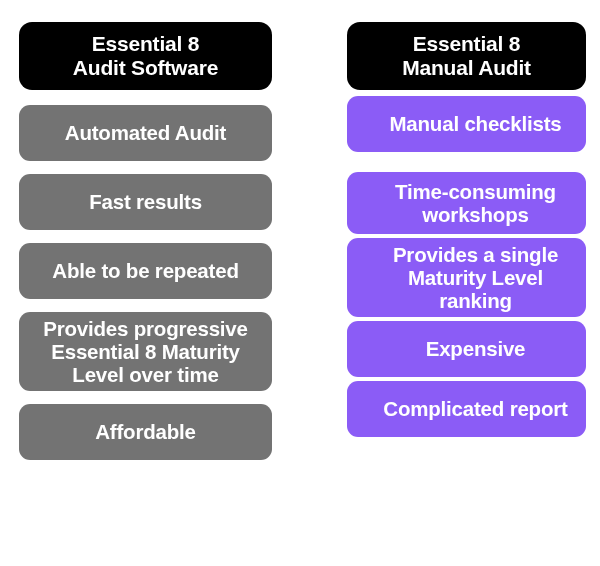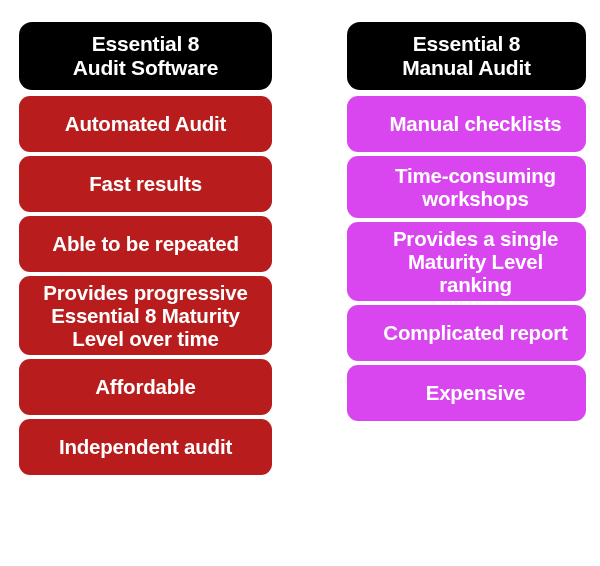--- a/index.html
+++ b/index.html
@@ -54,31 +54,32 @@
     margin-bottom: 0;
   }
   .header-cell {
     background: #000000;
     font-size: 21px;
     height: 68px;
     border-radius: 13px;
     margin-bottom: 6px;
   }
   .col-left .body-cell {
-    background: #b91c1c;
+    background: #737373;
+    margin-top: 9px;
   }
   .col-right .body-cell {
-    background: #d946ef;
+    background: #8b5cf6;
     padding-left: 24px;
   }
   .body-cell {
     font-size: 20.5px;
   }
   .lines-1 { height: 56px; }
-  .lines-2 { height: 62px; }
+  .lines-2 { height: 62px; margin-top: 16px; }
   .lines-3 { height: 79px; }
 
   .cell-text {
     display: block;
     white-space: pre-line;
   }
 </style>
 </head>
 <body>
 
@@ -99,43 +100,40 @@
       <span class="cell-text">Able to be repeated</span>
     </div>
     <div class="cell body-cell lines-3">
       <span class="cell-text">Provides progressive
 Essential 8 Maturity
 Level over time</span>
     </div>
     <div class="cell body-cell lines-1">
       <span class="cell-text">Affordable</span>
     </div>
-    <div class="cell body-cell lines-1">
-      <span class="cell-text">Independent audit</span>
-    </div>
   </div>
 
   <div class="column right col-right">
     <div class="cell header-cell">
       <span class="cell-text">Essential 8
 Manual Audit</span>
     </div>
     <div class="cell body-cell lines-1">
       <span class="cell-text">Manual checklists</span>
     </div>
     <div class="cell body-cell lines-2">
       <span class="cell-text">Time-consuming
 workshops</span>
     </div>
     <div class="cell body-cell lines-3">
       <span class="cell-text">Provides a single
 Maturity Level
 ranking</span>
     </div>
     <div class="cell body-cell lines-1">
-      <span class="cell-text">Complicated report</span>
+      <span class="cell-text">Expensive</span>
     </div>
     <div class="cell body-cell lines-1">
-      <span class="cell-text">Expensive</span>
+      <span class="cell-text">Complicated report</span>
     </div>
   </div>
 
 </div>
 
 </body></html>

